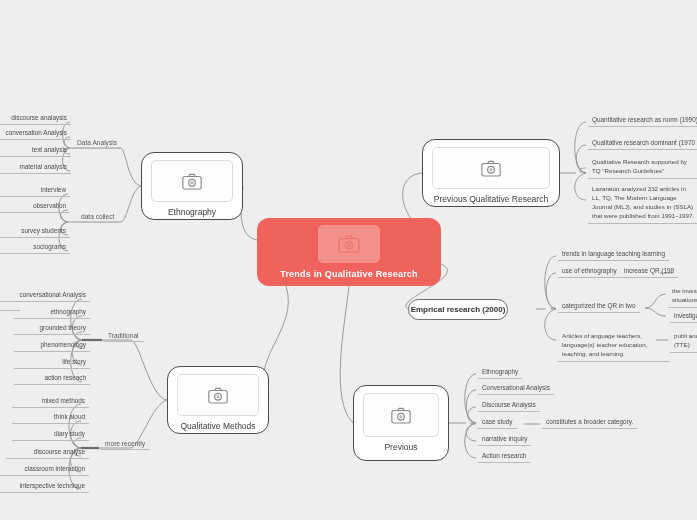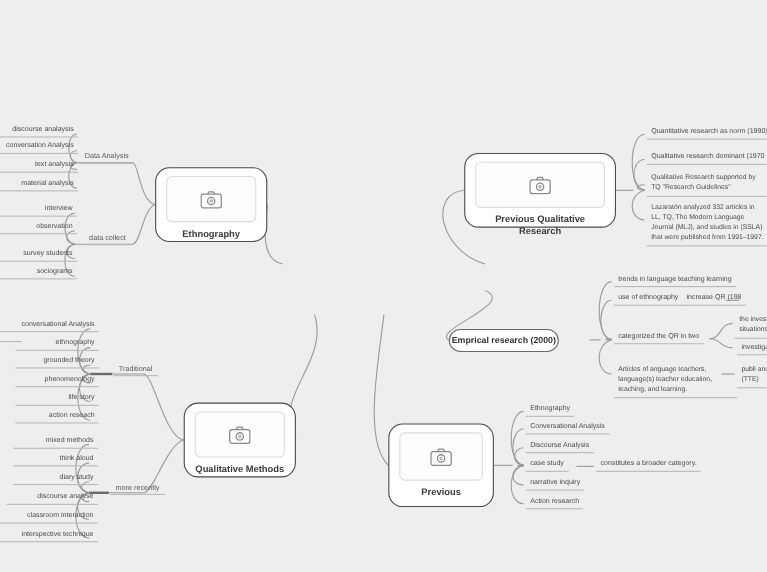--- a/index.html
+++ b/index.html
@@ -55,21 +55,21 @@
     width:100%;height:42px;
     border:1px solid #dcdcdc;
     border-radius:5px;
     background:#fdfdfd;
     display:flex;align-items:center;justify-content:center;
     box-sizing:border-box;
   }
   .topic .tlabel{
     margin-top:5px;
     font-size:8.5px;
-    font-weight:bold;
+    font-weight:normal;
     color:#3a3a3a;
     line-height:1.25;
     text-align:center;
   }
   #topic-techniques{left:141px;top:152px;width:102px;height:68px;}
   #topic-qualitative{left:167px;top:366px;width:102px;height:68px;}
   #topic-previous{left:422px;top:139px;width:138px;height:68px;}
   #topic-approach{left:353px;top:385px;width:96px;height:76px;}
   #topic-approach .imgbox{height:44px;}
 
@@ -191,20 +191,31 @@
     <path d="M476,374 C462,374 460,420 476,423"></path>
     <path d="M476,390 C464,390 462,421 476,423"></path>
     <path d="M476,407 C466,407 464,422 476,423"></path>
     <path d="M476,424 C470,424 468,423 476,423"></path>
     <path d="M476,441 C464,441 462,426 476,423"></path>
     <path d="M476,458 C462,458 460,427 476,423"></path>
 
     <path d="M524,424 L540,424"></path>
   </svg>
 
+  <div class="central">
+    <div class="imgbox">
+      <svg class="cam" width="22" height="18" viewBox="0 0 24 20">
+        <rect x="1" y="4" width="22" height="15" rx="2.5" fill="none" stroke="#e8786f" stroke-width="1.6"></rect>
+        <path d="M8 4 L9.6 1.4 L14.4 1.4 L16 4" fill="none" stroke="#e8786f" stroke-width="1.6"></path>
+        <circle cx="12" cy="11.5" r="4" fill="none" stroke="#e8786f" stroke-width="1.6"></circle>
+        <circle cx="12" cy="11.5" r="1.4" fill="none" stroke="#e8786f" stroke-width="1.2"></circle>
+      </svg>
+    </div>
+    <div class="clabel">Trends in Qualitative Research</div>
+  </div>
 
   <div class="topic" id="topic-techniques">
     <div class="imgbox">
       <svg class="cam" width="20" height="17" viewBox="0 0 24 20">
         <rect x="1" y="4" width="22" height="15" rx="2.5" fill="none" stroke="#8a8a8a" stroke-width="1.4"></rect>
         <path d="M8 4 L9.6 1.4 L14.4 1.4 L16 4" fill="none" stroke="#8a8a8a" stroke-width="1.4"></path>
         <circle cx="12" cy="11.5" r="4" fill="none" stroke="#8a8a8a" stroke-width="1.4"></circle>
         <circle cx="12" cy="11.5" r="1.3" fill="none" stroke="#8a8a8a" stroke-width="1"></circle>
       </svg>
     </div>

